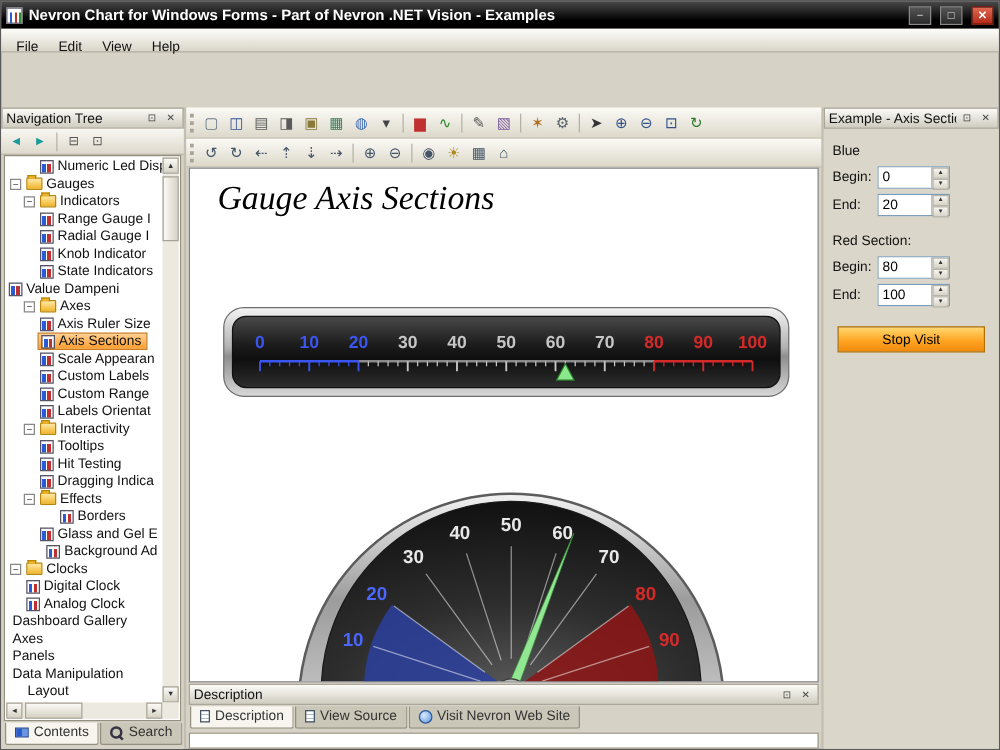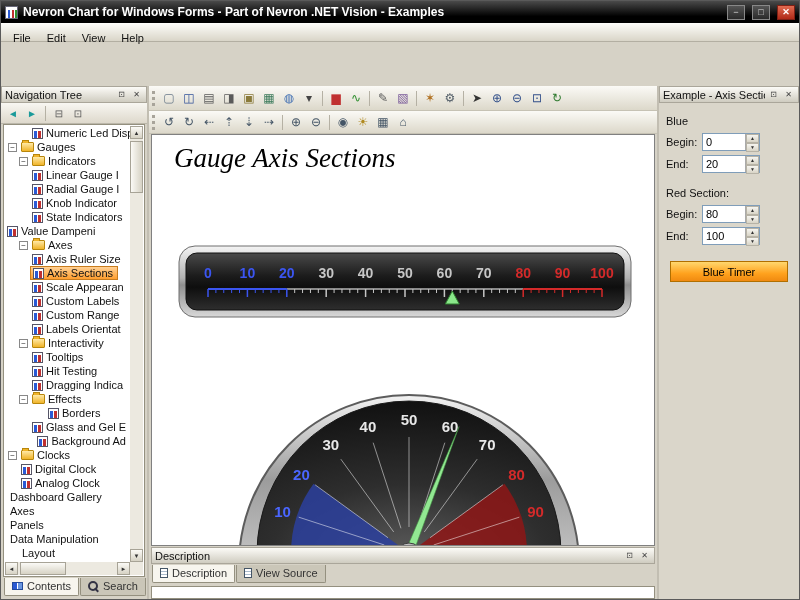--- a/index.html
+++ b/index.html
@@ -170,21 +170,21 @@
             <div class="tree-row" style="padding-left: 14px;">
               <span class="expander">−</span>
               <span class="row-content">
                 <span class="folder-icon"></span>
                 <span class="tree-label">Indicators</span>
               </span>
             </div>
             <div class="tree-row" style="padding-left: 25px;">
               <span class="row-content">
                 <span class="leaf-icon"></span>
-                <span class="tree-label">Linear Gauge I</span>
+                <span class="tree-label">Range Gauge I</span>
               </span>
             </div>
             <div class="tree-row" style="padding-left: 25px;">
               <span class="row-content">
                 <span class="leaf-icon"></span>
                 <span class="tree-label">Radial Gauge I</span>
               </span>
             </div>
             <div class="tree-row" style="padding-left: 25px;">
               <span class="row-content">
@@ -560,20 +560,24 @@
       </div>
       <div class="tabstrip">
           <div class="tab active">
             <span class="ti-page"></span>
             <span>Description</span>
           </div>
           <div class="tab">
             <span class="ti-page"></span>
             <span>View Source</span>
           </div>
+          <div class="tab">
+            <span class="ti-globe"></span>
+            <span>Visit Nevron Web Site</span>
+          </div>
         </div>
       <div class="desc-sliver"></div>
     </div>
 
     <div class="right-panel">
       <div class="panel-header">
         <span class="ph-title">Example - Axis Sections</span>
         <span class="ph-btn">⊡</span>
         <span class="ph-btn">✕</span>
       </div>
@@ -615,17 +619,17 @@
           <span class="field-label">End:</span>
           <span class="spin">
             <input class="spin-input" value="100" style="">
             <span class="spin-btns">
               <span class="spin-up">▲</span>
               <span class="spin-down">▼</span>
             </span>
           </span>
         </div>
 
-        <button class="stop-btn">Blue Timer</button>
+        <button class="stop-btn">Stop Visit</button>
       </div>
     </div>
   </div>
 </div>
 
 </body></html>

